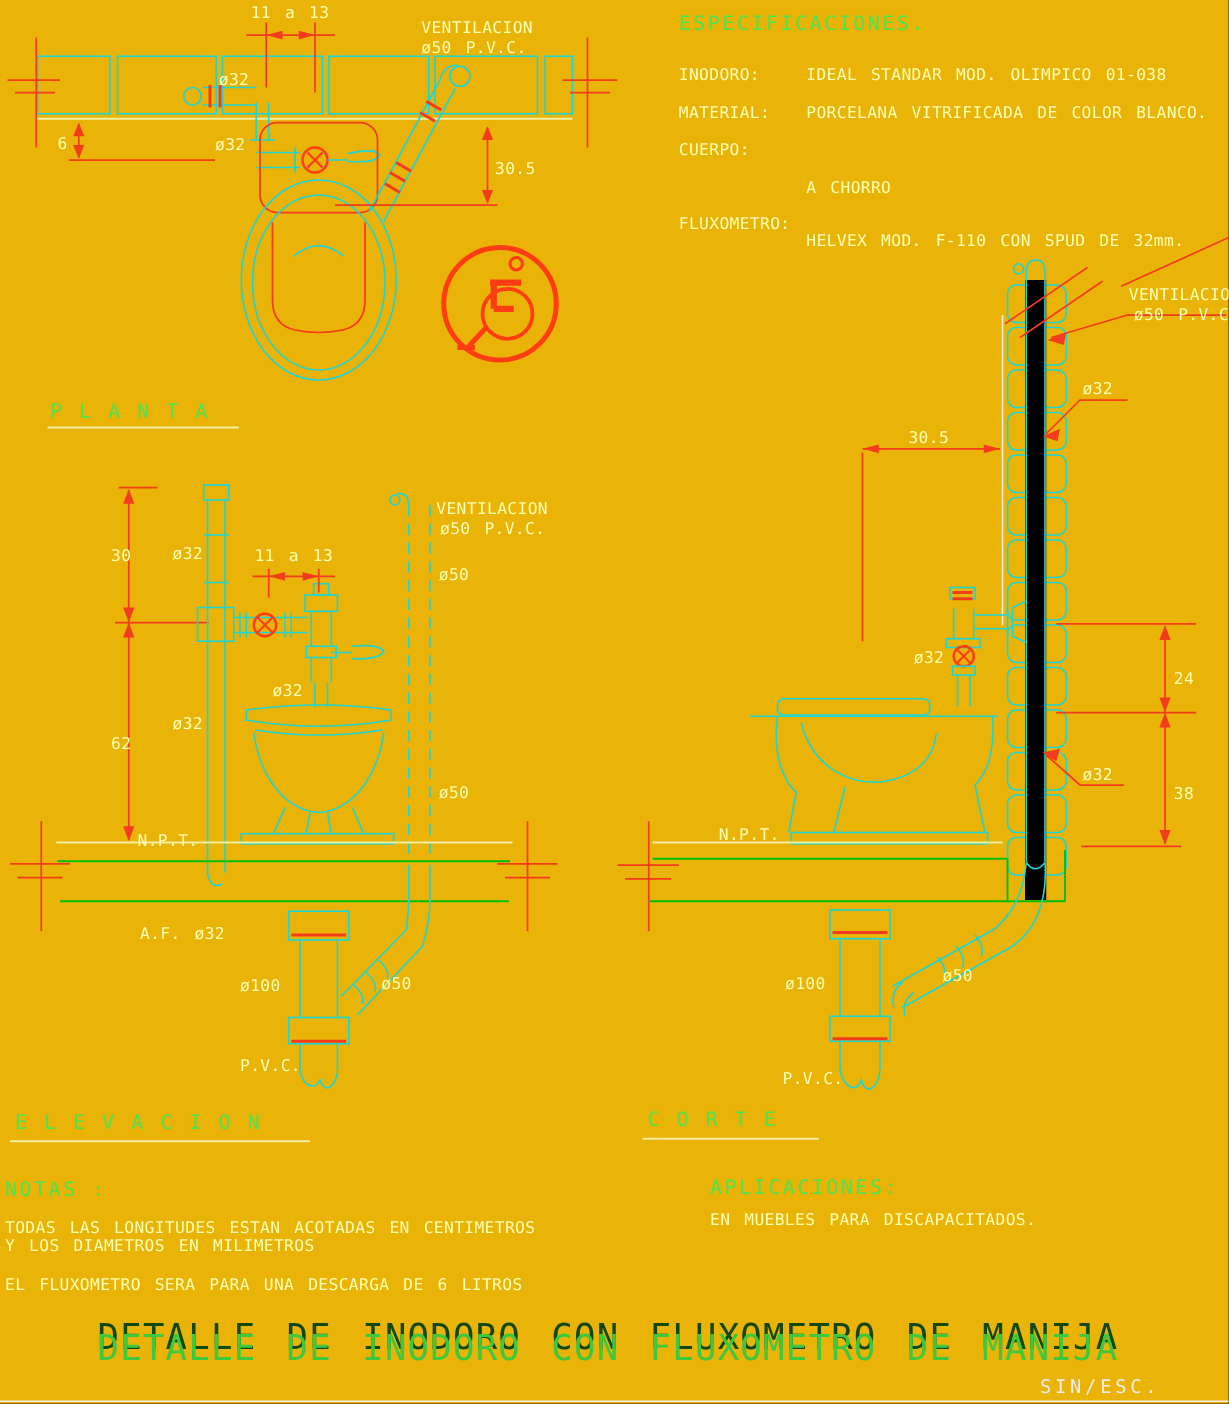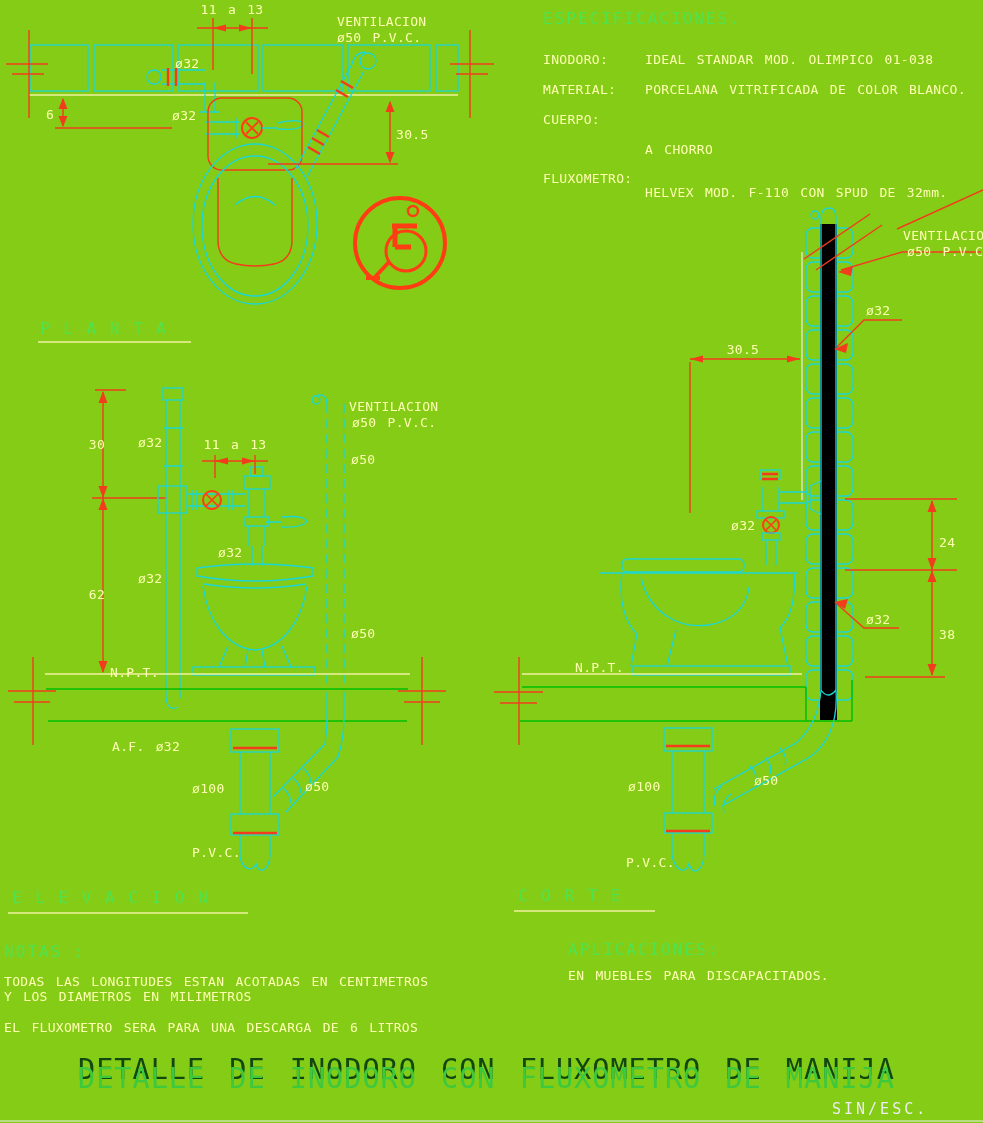--- a/index.html
+++ b/index.html
@@ -1,20 +1,20 @@
 <!DOCTYPE html>
 <html style="--cyan: #1bd6d6; --red: #f23c1c; --red2: #ff3d14; --grn: #00bf00; --yel: #f0f0a0; --wht: #ededed; --tyel: #ffffb2; --tgrn: #4fe34f; --tttl: #3ec83e;"><head>
 <meta charset="utf-8">
 <style>
   :root{
     --cyan:#1bd6d6; --red:#f23c1c; --red2:#ff3d14; --grn:#00bf00;
     --yel:#f0f0a0; --wht:#ededed; --tyel:#ffffb2; --tgrn:#4fe34f; --tttl:#3ec83e;
   }
   html,body{margin:0;padding:0;background:#000;}
-  .stage{position:relative;width:983px;height:1123px;background:#84cc16;overflow:hidden;}
+  .stage{position:relative;width:983px;height:1123px;background:#eab308;overflow:hidden;}
   svg{position:absolute;left:0;top:0;}
   svg text{font-family:"DejaVu Sans Mono",monospace;}
   .c{stroke:var(--cyan);fill:none;stroke-width:1.3px;}
   .r{stroke:var(--red);fill:none;stroke-width:1.4px;}
   .rt{stroke:var(--red);fill:none;stroke-width:2.4px;}
   .g{stroke:var(--grn);fill:none;stroke-width:1.5px;}
   .y{stroke:var(--yel);fill:none;stroke-width:1.6px;}
   .w{stroke:var(--wht);fill:none;stroke-width:1.2px;}
   .hc{stroke:var(--red2);fill:none;}
   .ar{fill:var(--red);stroke:none;}

